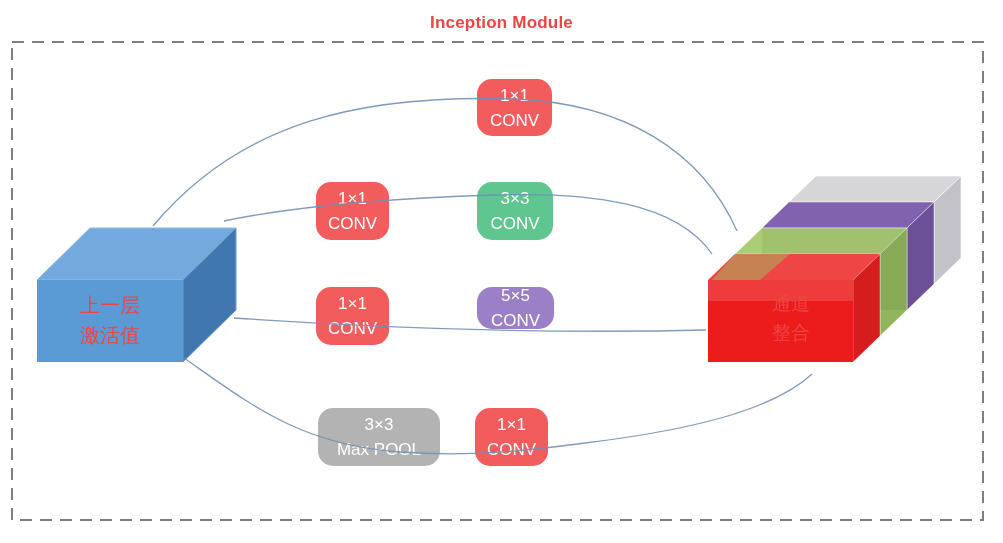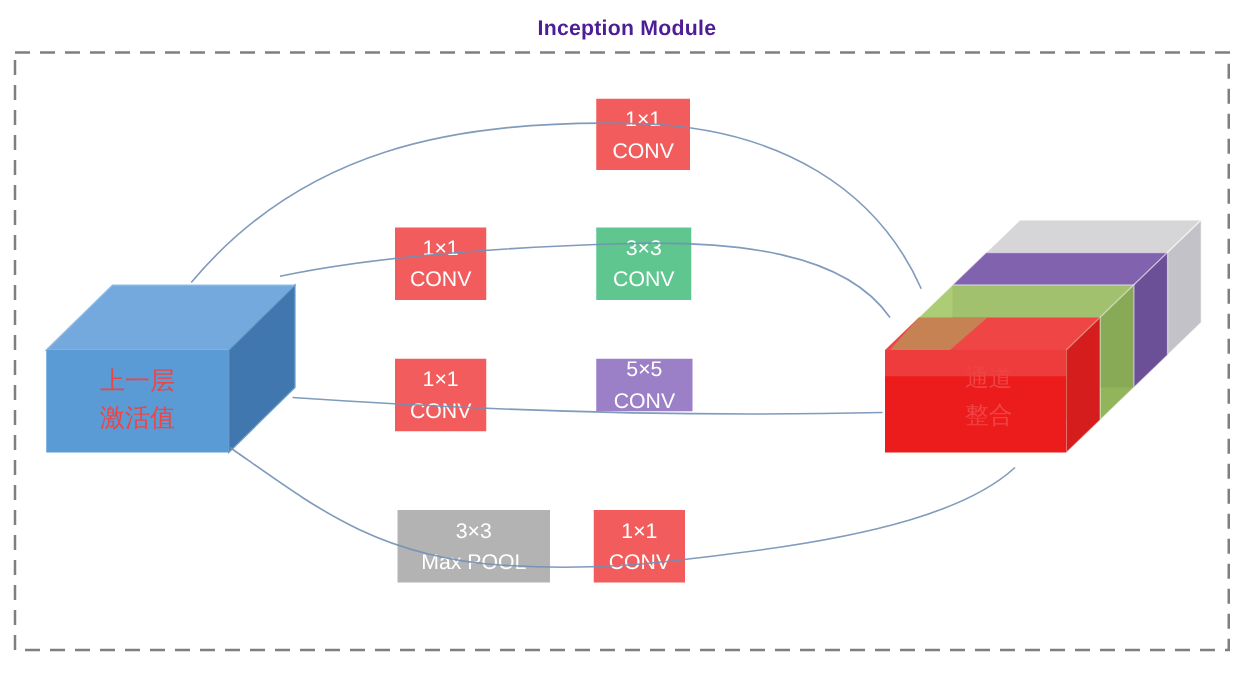--- a/index.html
+++ b/index.html
@@ -6,26 +6,26 @@
   body{font-family:"Liberation Sans","DejaVu Sans",sans-serif;}
   #stage{position:relative;width:1003px;height:543px;background:#fff;overflow:hidden;}
 
   
   svg.layer{position:absolute;left:0;top:0;pointer-events:none;}
   #shapes-svg{z-index:1;}
   #curves-svg{z-index:3;}
 
   
   .page-title{position:absolute;top:13px;left:0;width:1003px;text-align:center;
-    font-size:17px;font-weight:bold;color:#4c1d95;z-index:5;letter-spacing:.2px;}
+    font-size:17px;font-weight:bold;color:#ef4444;z-index:5;letter-spacing:.2px;}
 
   
   .op-box{position:absolute;z-index:2;display:flex;flex-direction:column;
     align-items:center;justify-content:center;color:#fff;text-align:center;
-    font-size:17px;line-height:25px;}
+    font-size:17px;line-height:25px;border-radius:15px;}
   .box-red{background:#f25c5c;}
   .box-green{background:#5ec68e;}
   .box-purple{background:#9b7fc7;}
   .box-gray{background:#b3b3b3;}
   .pos-r1c2{left:477px;top:79px;width:75px;height:57px;}
   .pos-r2c1{left:316px;top:182px;width:73px;height:58px;}
   .pos-r2c2{left:477px;top:182px;width:76px;height:58px;}
   .pos-r3c1{left:316px;top:287px;width:73px;height:58px;}
   .pos-r3c2{left:477px;top:287px;width:77px;height:42px;}
   .pos-r4c1{left:318px;top:408px;width:122px;height:58px;}

